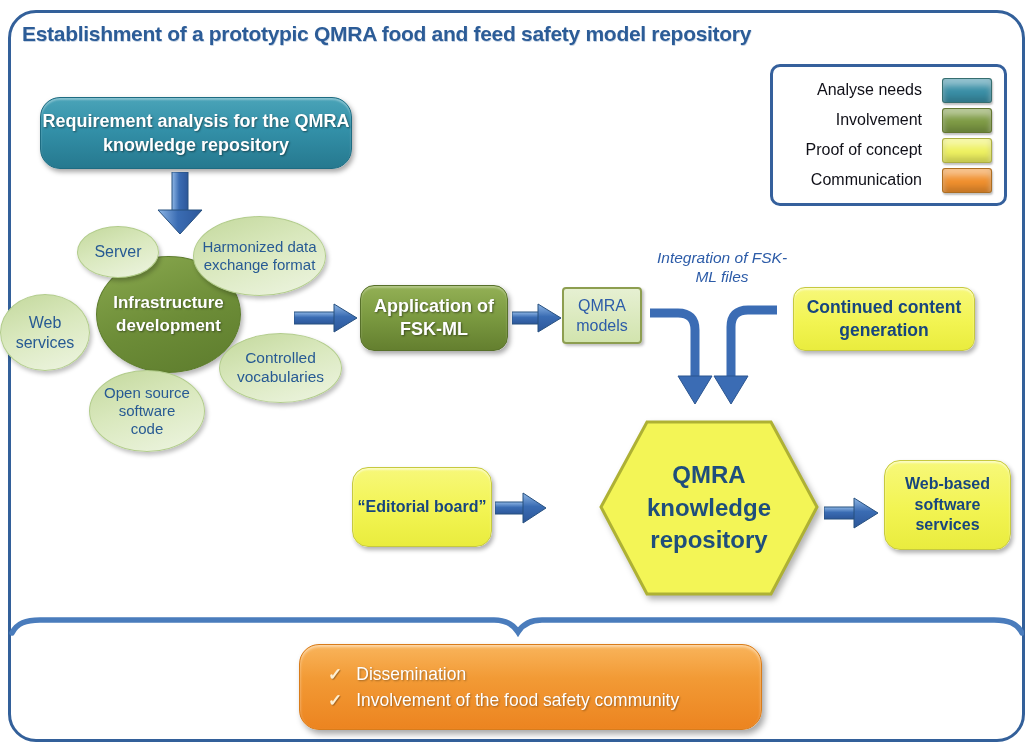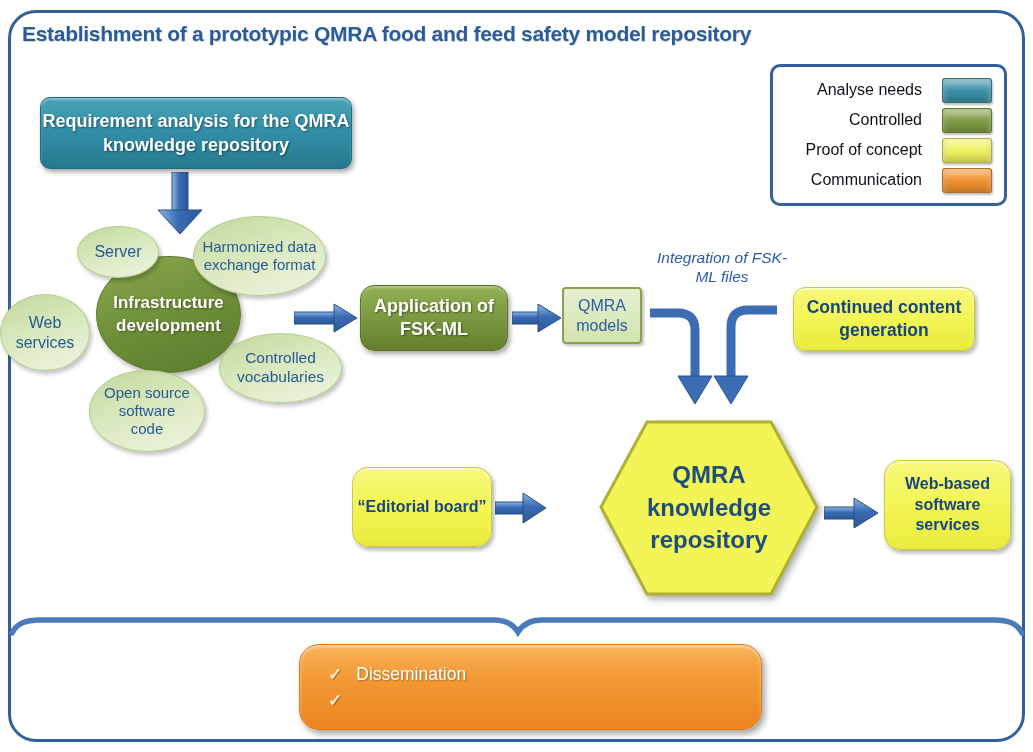--- a/index.html
+++ b/index.html
@@ -29,21 +29,21 @@
   .legend-swatch {
     width:50px; height:25px; border-radius:3px; border:1px solid rgba(50,50,10,0.35);
     box-shadow: inset 0 7px 6px rgba(255,255,255,0.45), inset 0 -5px 6px rgba(0,0,0,0.18), 1px 2px 2px rgba(0,0,0,0.25);
   }
   
   .node {
     position:absolute; display:flex; align-items:center; justify-content:center;
     text-align:center;
   }
   .teal-box {
-    left:40px; top:97px; width:312px; height:72px; border-radius:10px;
+    left:40px; top:97px; width:312px; height:72px; border-radius:20px;
     background:linear-gradient(180deg,#4aa3b8 0%, #3390a8 45%, #26798f 100%);
     border:1px solid #1e6c82; color:#fff; font-weight:bold; font-size:18px; line-height:1.35;
     text-shadow:1px 1px 2px rgba(0,0,0,0.45);
     box-shadow:2px 3px 5px rgba(0,0,0,0.35), inset 0 2px 2px rgba(255,255,255,0.35);
   }
   .ellipse {
     border-radius:50%;
     background:linear-gradient(160deg,#c3d89c 0%, #d9e8bd 45%, #eef5e2 100%);
     border:1px solid #b2cc8c; color:#275a93;
     box-shadow:2px 3px 4px rgba(0,0,0,0.25);
@@ -112,21 +112,21 @@
   <div class="frame"></div>
 
   <div class="title">Establishment of a prototypic QMRA food and feed safety model repository</div>
 
   <div class="legend">
     <div class="legend-row">
       <span class="legend-label">Analyse needs</span>
       <span class="legend-swatch" style="background-color: rgb(58, 143, 166);"></span>
     </div>
     <div class="legend-row">
-      <span class="legend-label">Controlled</span>
+      <span class="legend-label">Involvement</span>
       <span class="legend-swatch" style="background-color: rgb(126, 155, 69);"></span>
     </div>
     <div class="legend-row">
       <span class="legend-label">Proof of concept</span>
       <span class="legend-swatch" style="background-color: rgb(238, 241, 97);"></span>
     </div>
     <div class="legend-row">
       <span class="legend-label">Communication</span>
       <span class="legend-swatch" style="background-color: rgb(240, 144, 46);"></span>
     </div>
@@ -229,16 +229,17 @@
     <path d="M 4 23 C 9 13 18 10 32 10 H 486 C 498 10 505 14 510 22 C 515 14 522 10 534 10 H 986 C 1000 10 1009 13 1014 23" fill="none" stroke="#4a7cbc" stroke-width="5.5" stroke-linecap="round"></path>
   </svg>
 
   <div class="orange-box">
     <div class="outcome-row">
       <span class="check">✓</span>
       <span class="outcome-label">Dissemination</span>
     </div>
     <div class="outcome-row">
       <span class="check">✓</span>
+      <span class="outcome-label">Involvement of the food safety community</span>
     </div>
   </div>
 
 </div>
 
 </body></html>

